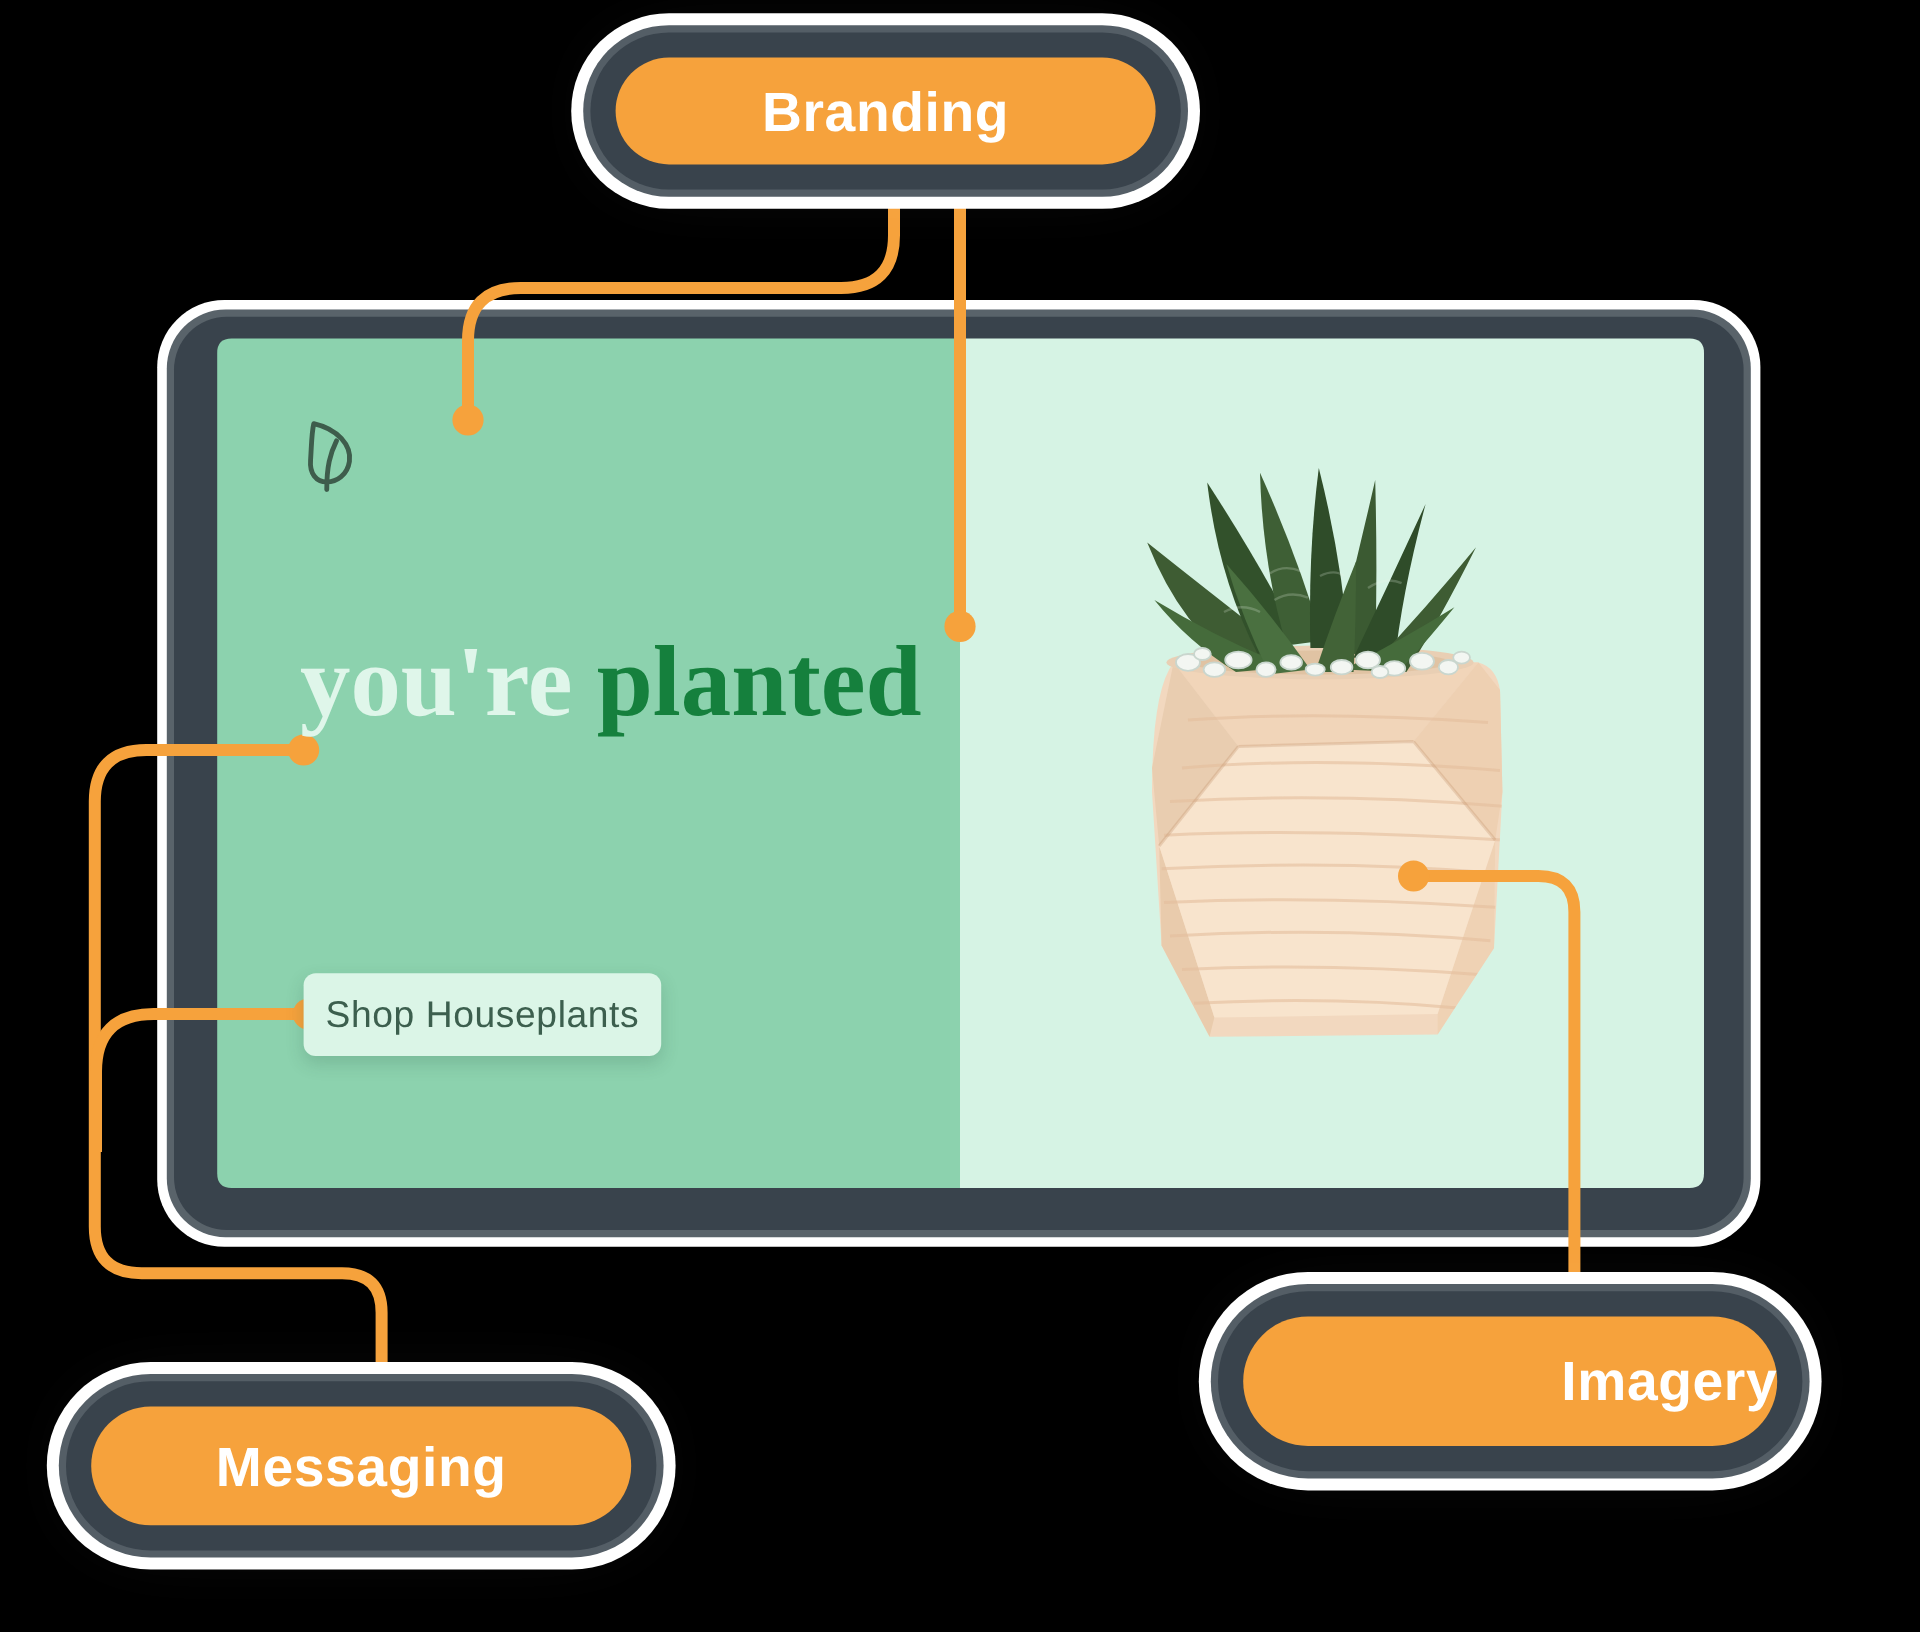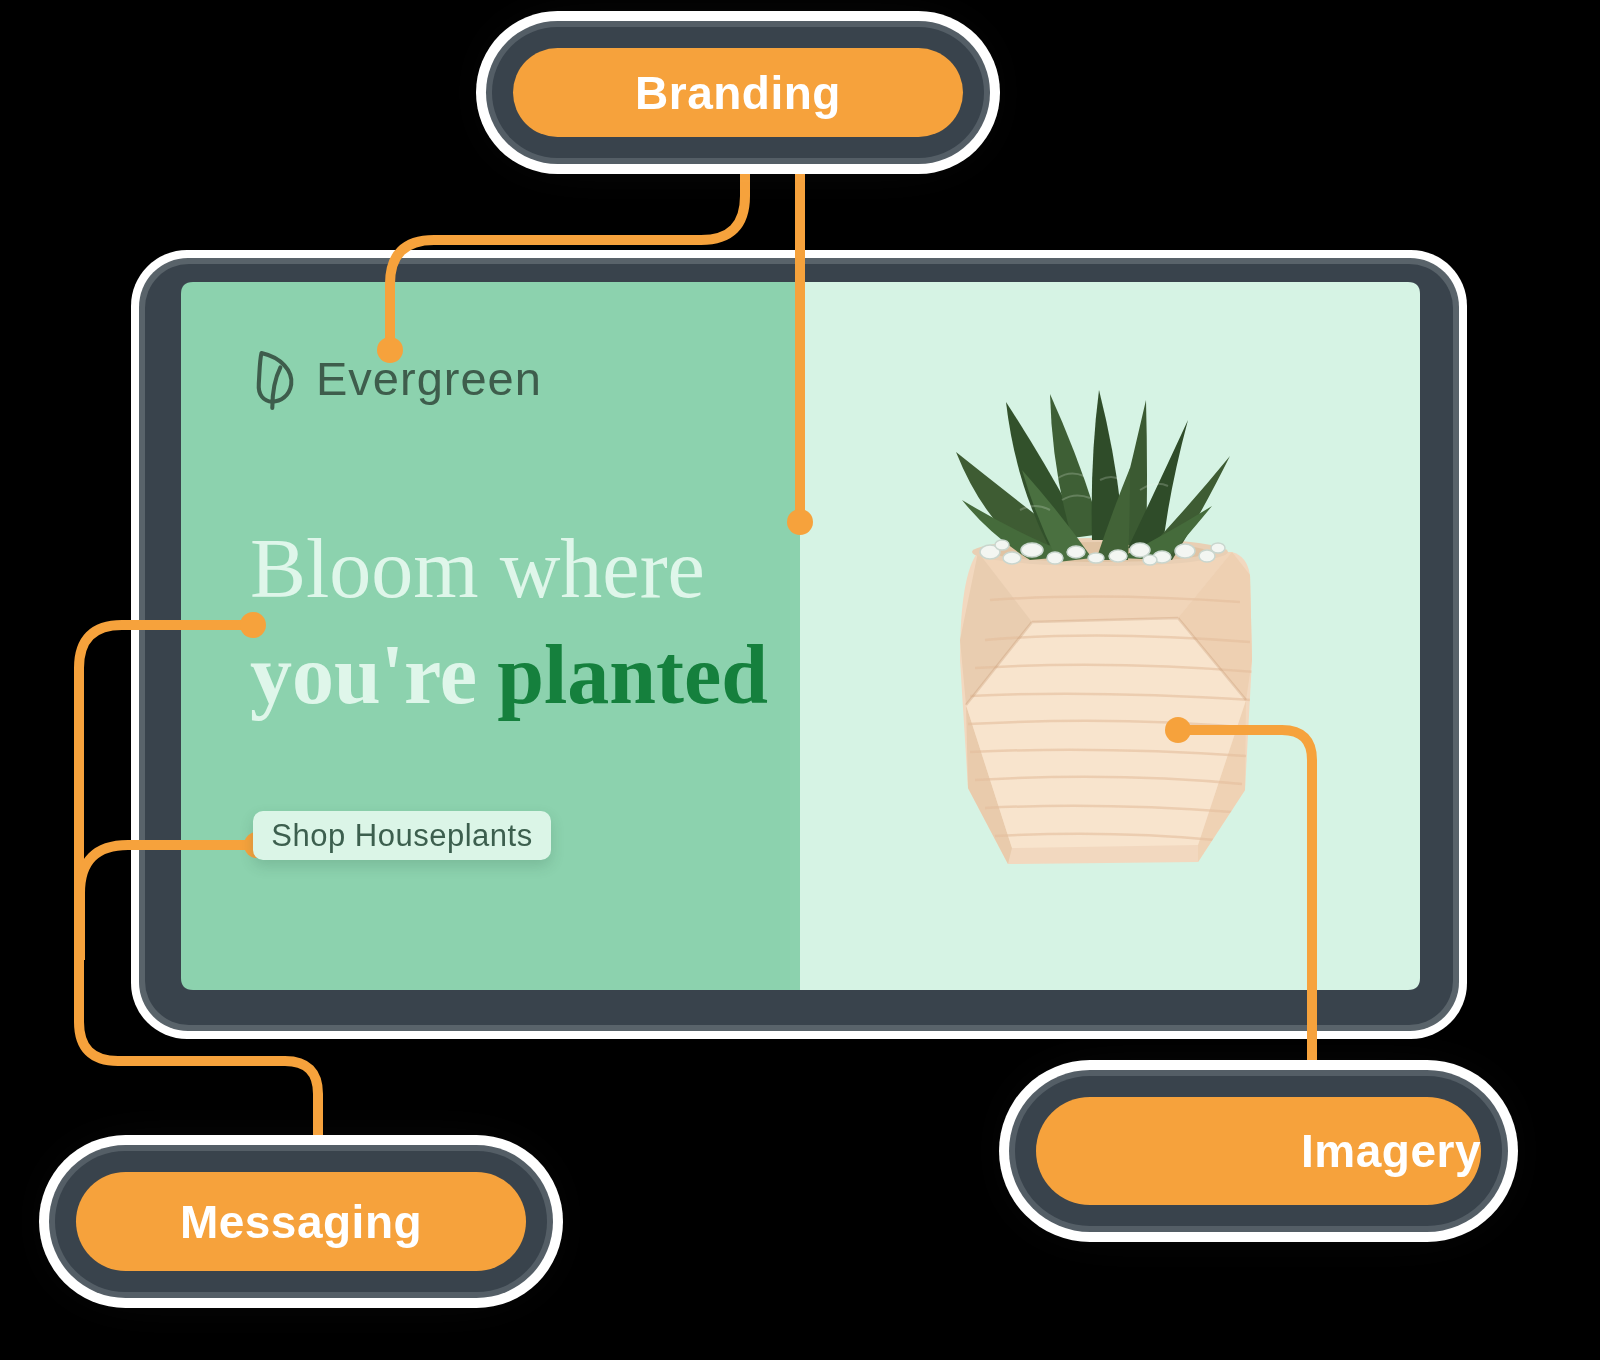--- a/index.html
+++ b/index.html
@@ -17,21 +17,21 @@
   .pill-imagery{left:1036px;top:1097px;width:445px;height:108px;justify-content:flex-end;}
 
   
   .brand-row{position:absolute;left:248px;top:348px;display:flex;align-items:flex-start;gap:14px;z-index:4;}
   .brand-name{font-size:47px;color:#3E5D4C;letter-spacing:1px;line-height:62px;}
   .headline{position:absolute;left:250px;top:516px;z-index:4;
             font-family:"Liberation Serif","DejaVu Serif",serif;font-size:84px;line-height:106px;}
   .hl-light{color:#DFF6EA;}
   .hl-dark{color:#15803d;font-weight:700;}
   .hl-space{margin-right:.24em;font-weight:bold;}
-  .cta{position:absolute;left:253px;top:811px;width:298px;height:49px;z-index:4;
+  .cta{position:absolute;left:253px;top:811px;width:298px;height:69px;z-index:4;
        background:#DBF5E7;border-radius:10px;border:none;cursor:pointer;
        display:flex;align-items:center;justify-content:center;
        font-family:"Liberation Sans",sans-serif;font-size:31px;color:#3C5F4E;letter-spacing:.5px;
        box-shadow:0 6px 14px rgba(40,80,60,.18);}
 </style>
 </head>
 <body>
 
 <div class="scene">
 
@@ -133,27 +133,23 @@
       <circle cx="257" cy="845" r="13"></circle>
       <circle cx="1178" cy="730" r="13"></circle>
     </g>
   </svg>
 
   <div class="brand-row">
     <svg width="54" height="64" viewBox="0 0 60 70">
       <path d="M15 5 C37 10 50 25 48 40 C46 53 36 59 27 59 C17 59 11 51 12 39 C13 23 13 13 15 5 Z" fill="none" stroke="#3E5D4C" stroke-width="4.5" stroke-linejoin="round"></path>
       <path d="M36 21 C30 33 27 45 27 66" fill="none" stroke="#3E5D4C" stroke-width="4.5" stroke-linecap="round"></path>
     </svg>
-    <span class="brand-name">Evergreen</span>
   </div>
 
   <div class="headline">
-    <div>
-      <span class="hl-light">Bloom where</span>
-    </div>
     <div>
       <span class="hl-light hl-space">you're</span><span class="hl-dark">planted</span>
     </div>
   </div>
 
   <button class="cta">
     <span>Shop Houseplants</span>
   </button>
 
   <div class="pill pill-branding">

